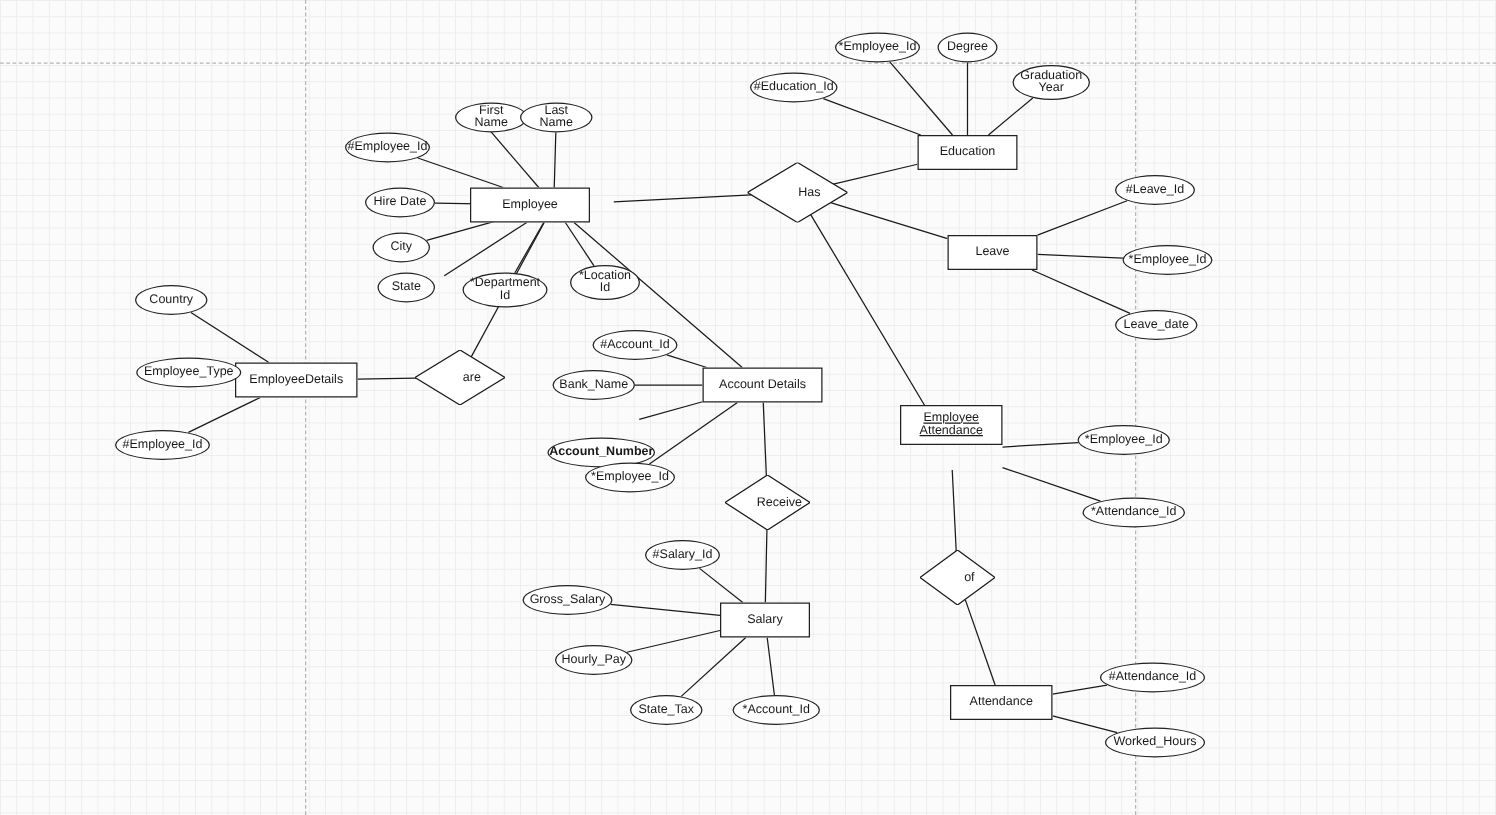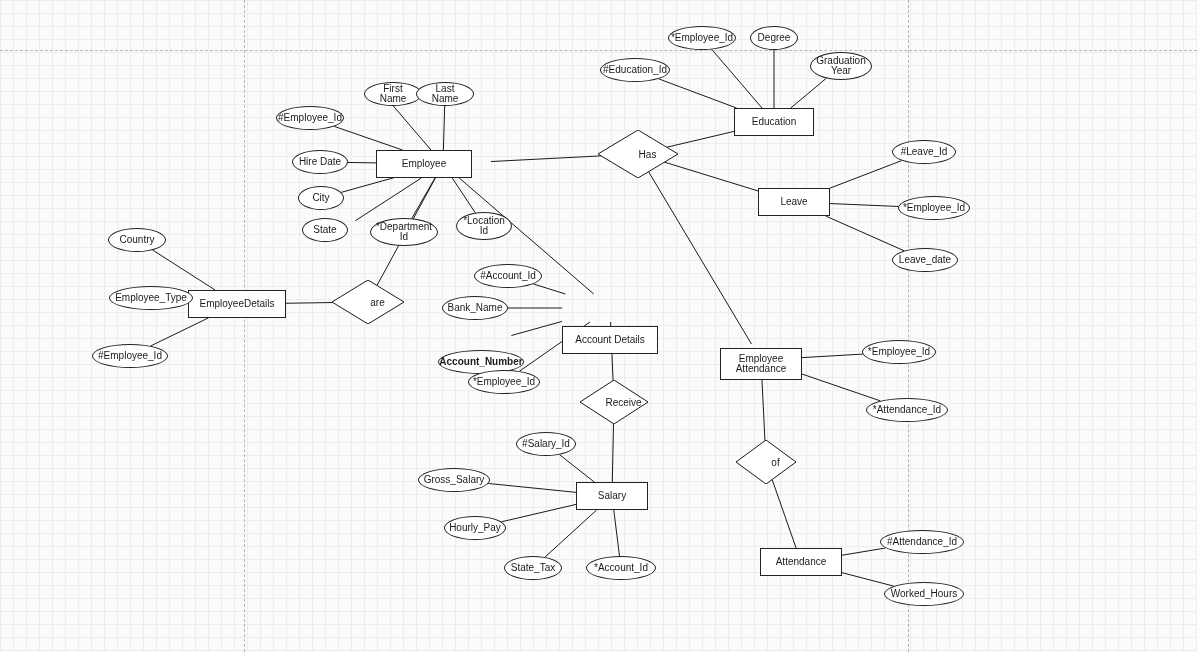--- a/index.html
+++ b/index.html
@@ -128,22 +128,22 @@
     <line x1="610.5957446808511" y1="322" x2="613.088915956151" y2="380.5895249695493" stroke="#1a1a1a" stroke-width="1"></line>
     <line x1="613.5382716049382" y1="423.7012345679012" x2="612.2978723404256" y2="482" stroke="#1a1a1a" stroke-width="1"></line>
     <line x1="761.7843137254902" y1="376" x2="764.9589905362776" y2="440.7634069400631" stroke="#1a1a1a" stroke-width="1"></line>
     <line x1="772.1273209549072" y1="479.50663129973475" x2="796.1" y2="548" stroke="#1a1a1a" stroke-width="1"></line>
   </svg>
 
 <div class="node entity" style="left: 376px; top: 150px; width: 96px; height: 28px;">Employee</div>
 <div class="node entity" style="left: 734px; top: 108px; width: 80px; height: 28px;">Education</div>
 <div class="node entity" style="left: 758px; top: 188px; width: 72px; height: 28px;">Leave</div>
 <div class="node entity" style="left: 188px; top: 290px; width: 98px; height: 28px;">EmployeeDetails</div>
-<div class="node entity" style="left: 562px; top: 294px; width: 96px; height: 28px; margin-top: 32px;">Account Details</div>
-<div class="node entity" style="left: 720px; top: 348px; width: 82px; height: 32px;">Employee Attendance</div>
+<div class="node entity" style="left: 562px; top: 294px; width: 96px; height: 28px;">Account Details</div>
+<div class="node entity" style="left: 720px; top: 324px; width: 82px; height: 32px; text-decoration: underline;">Employee Attendance</div>
 <div class="node entity" style="left: 576px; top: 482px; width: 72px; height: 28px;">Salary</div>
 <div class="node entity" style="left: 760px; top: 548px; width: 82px; height: 28px;">Attendance</div>
 <div class="node attribute" style="left: 364px; top: 82px; width: 58px; height: 24px;">First Name</div>
 <div class="node attribute" style="left: 416px; top: 82px; width: 58px; height: 24px;">Last Name</div>
 <div class="node attribute" style="left: 276px; top: 106px; width: 68px; height: 24px;">#Employee_Id</div>
 <div class="node attribute" style="left: 292px; top: 150px; width: 56px; height: 24px;">Hire Date</div>
 <div class="node attribute" style="left: 298px; top: 186px; width: 46px; height: 24px;">City</div>
 <div class="node attribute" style="left: 302px; top: 218px; width: 46px; height: 24px;">State</div>
 <div class="node attribute" style="left: 370px; top: 218px; width: 68px; height: 28px;">*Department Id</div>
 <div class="node attribute" style="left: 456px; top: 212px; width: 56px; height: 28px;">*Location Id</div>

